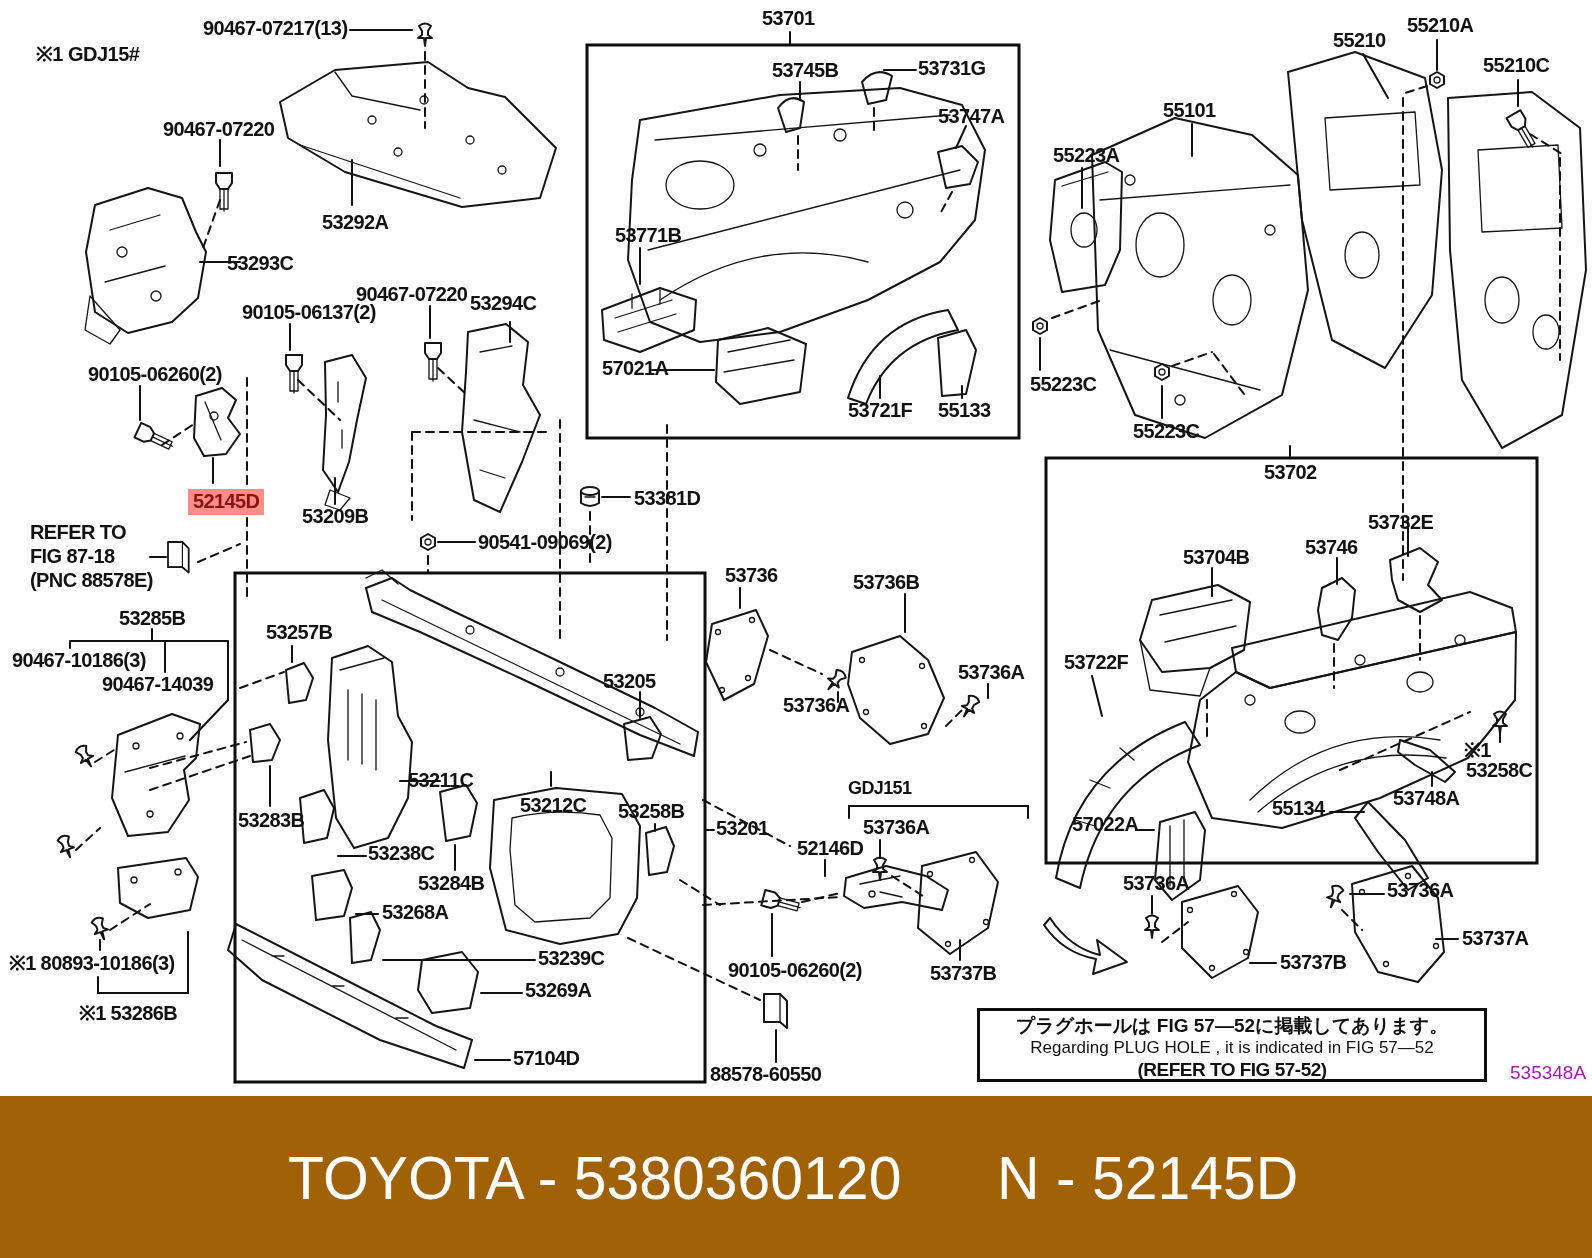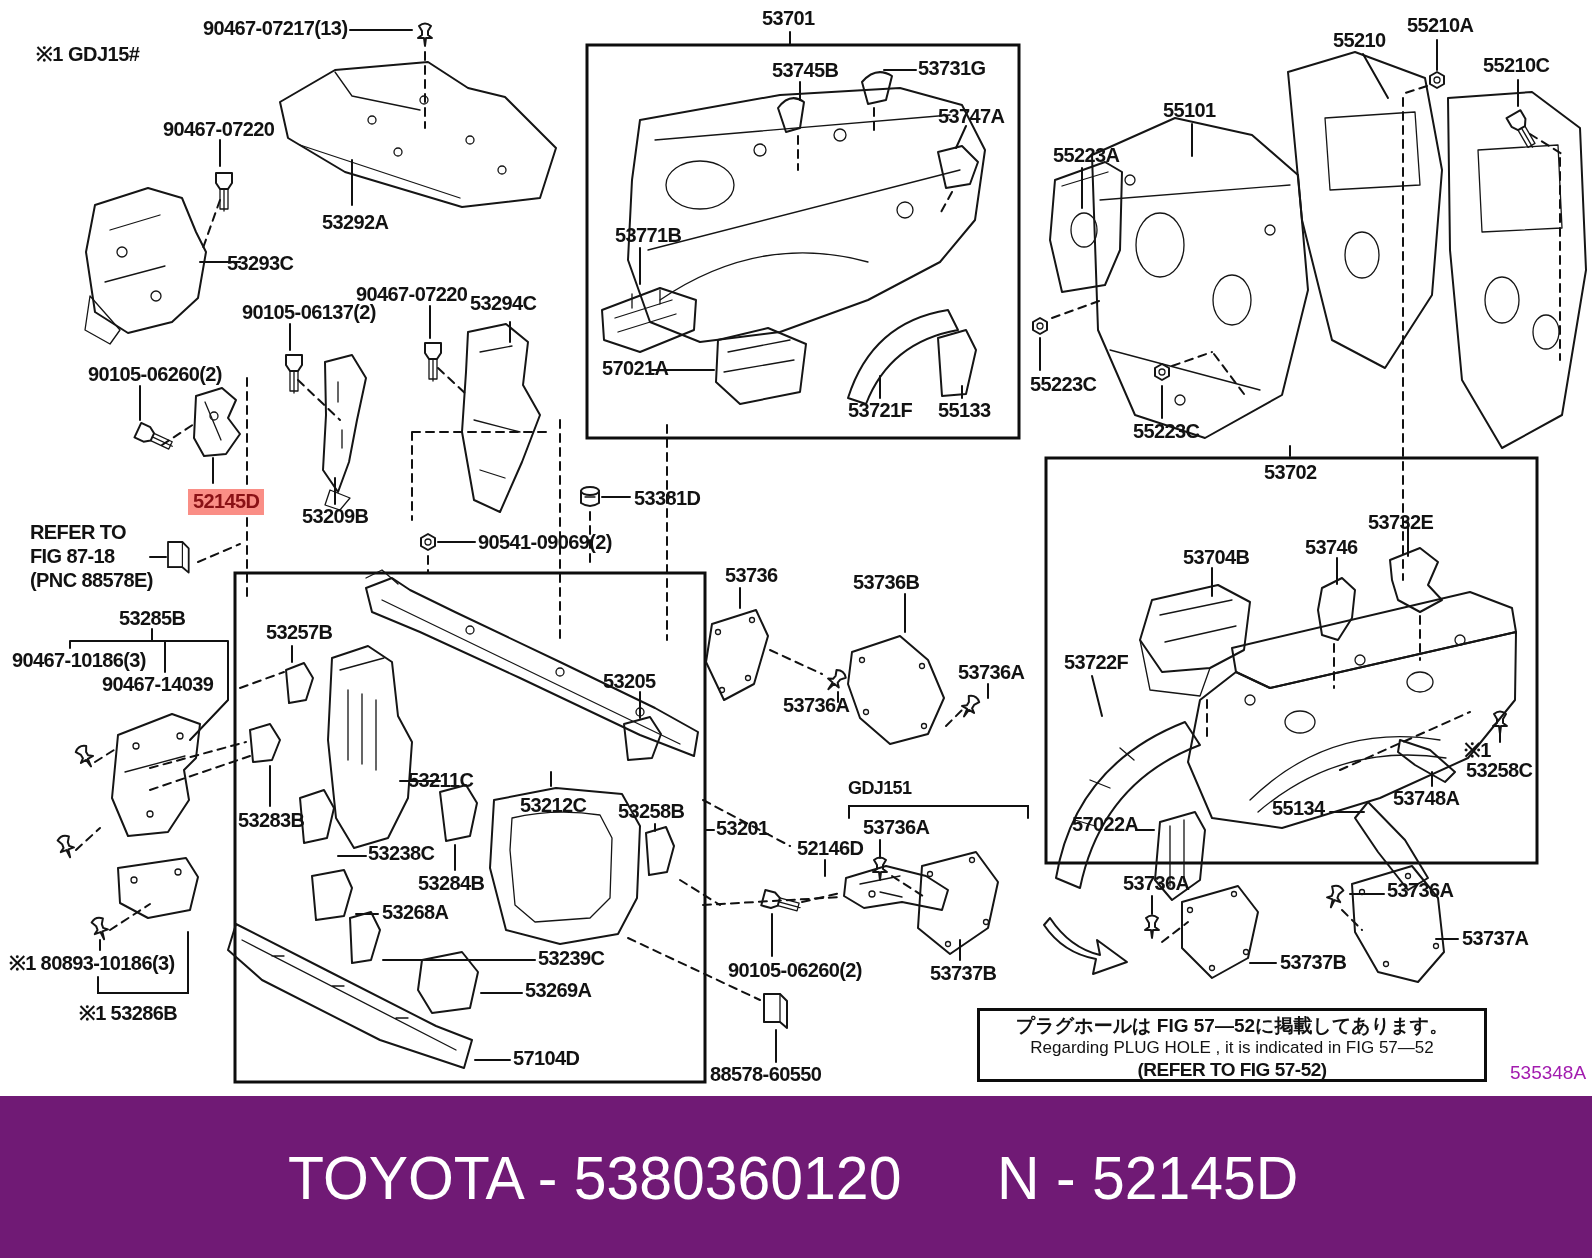--- a/index.html
+++ b/index.html
@@ -415,17 +415,17 @@
     </div>
 
   <div class="note-box">
     <div class="note-jp">プラグホールは FIG 57—52に掲載してあります。</div>
     <div class="note-en">Regarding PLUG HOLE , it is indicated in FIG 57—52</div>
     <div class="note-ref">(REFER TO FIG 57-52)</div>
   </div>
 
   <div class="figure-code">535348A</div>
 
-  <div class="footer" style="background: #701a75;">
+  <div class="footer" style="background: #a16207;">
     <span id="ft-left" class="footer-text" style="color: rgb(255, 255, 255);">TOYOTA - 5380360120</span>
     <span id="ft-right" class="footer-text" style="color: rgb(255, 255, 255);">N - 52145D</span>
   </div>
 </div>
 
 </body></html>

